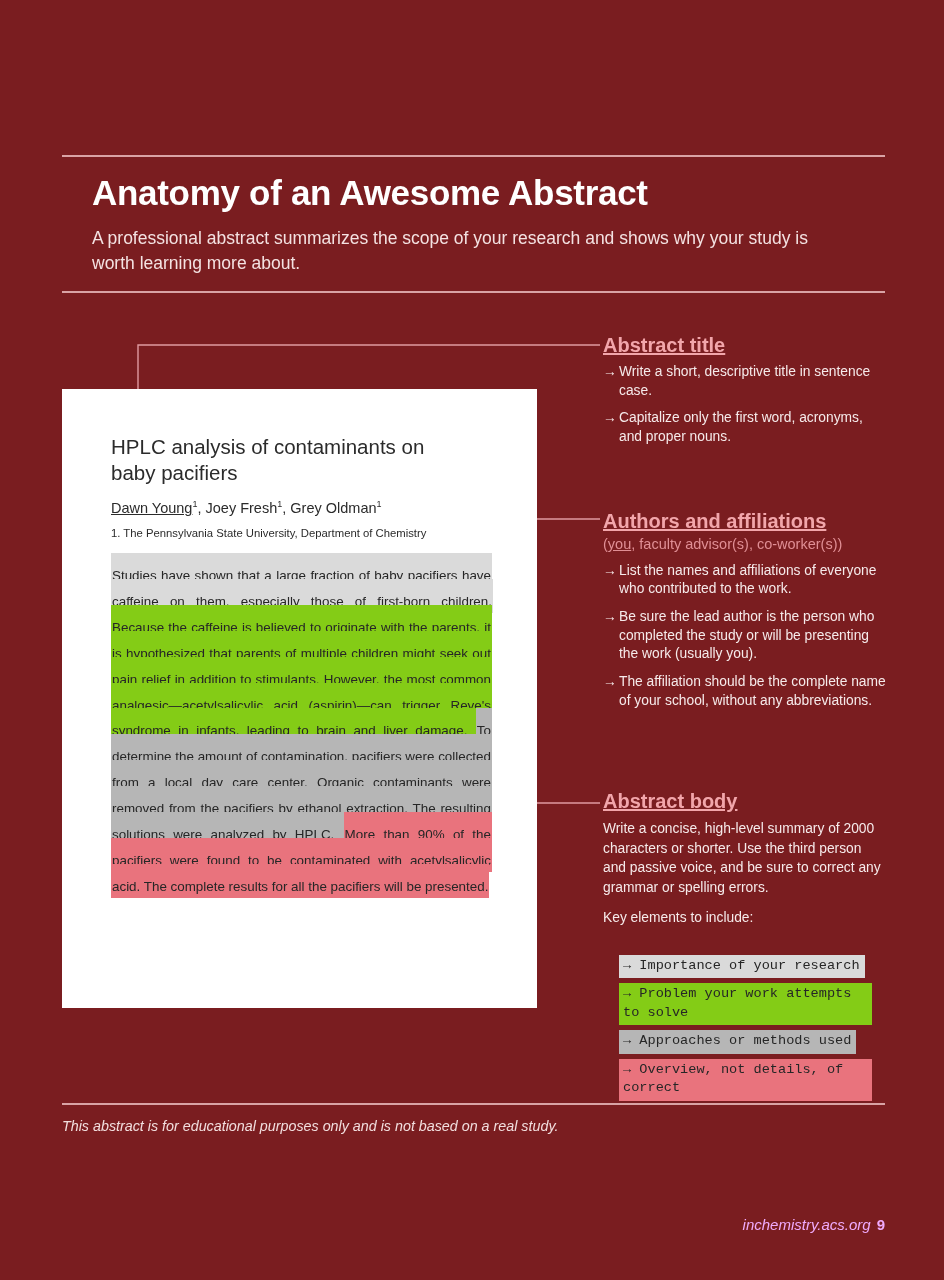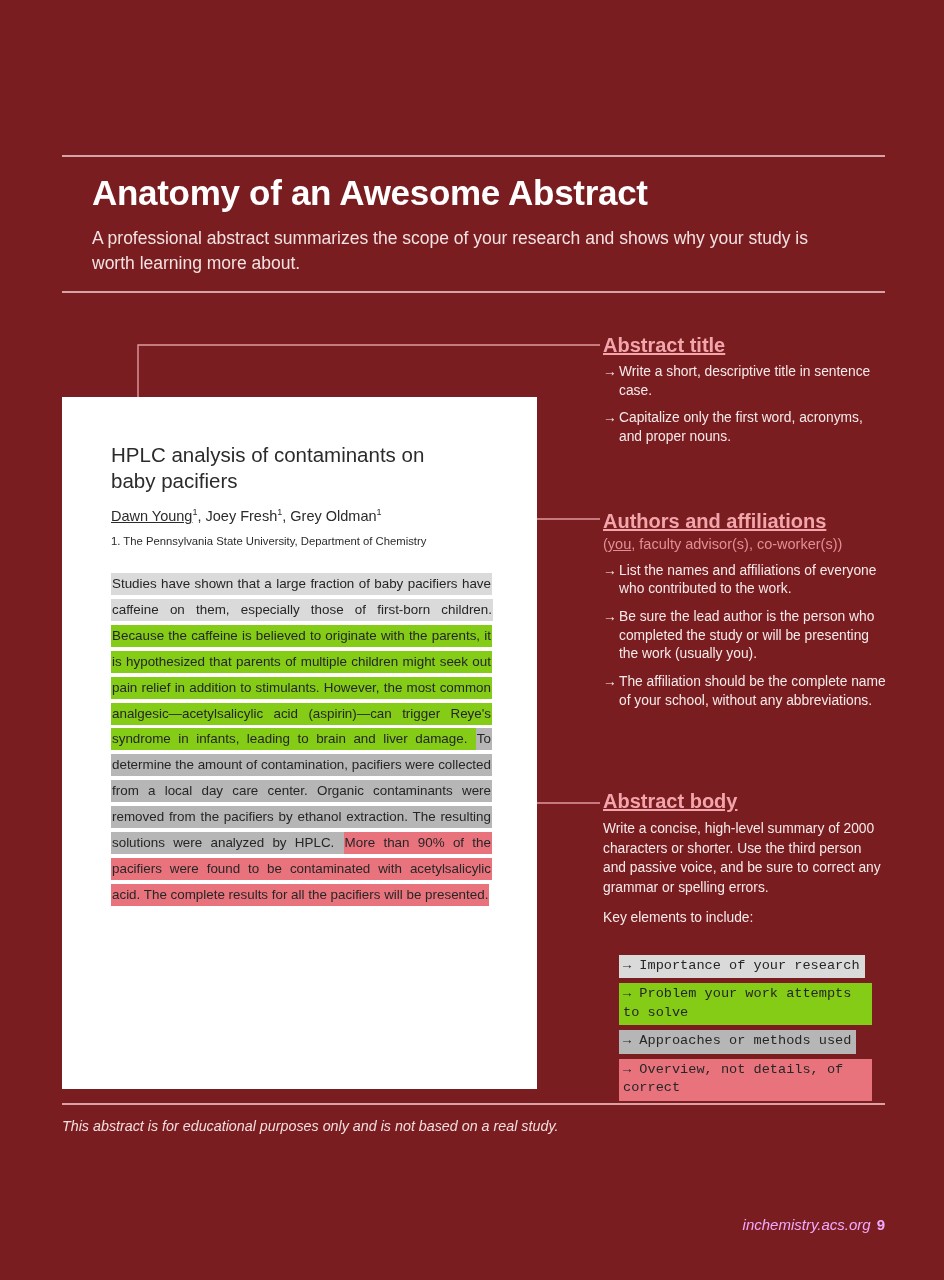--- a/index.html
+++ b/index.html
@@ -50,23 +50,23 @@
     margin: 0;
     color: #f4e2e2;
     max-width: 730px;
     font-weight: normal;
   }
 
   
   .abstract-card {
     position: absolute;
     left: 62px;
-    top: 397px;
+    top: 389px;
     width: 475px;
-    height: 692px;
+    height: 619px;
     background: #ffffff;
     color: #222222;
     box-sizing: border-box;
     padding: 45px 30px 0 49px;
   }
   .abs-title {
     font-size: 20.5px;
     line-height: 1.28;
     color: #2b2b2b;
     margin: 0 0 13px 0;
@@ -86,21 +86,21 @@
     margin: 0 0 24px 0;
   }
   .abs-body {
     font-size: 13.4px;
     line-height: 1.93;
     text-align: justify;
     color: #262626;
     max-width: 381px;
   }
   .abs-body .hl {
-    padding: 3px 1px 4px 1px;
+    padding: 15px 1px 4px 1px;
     box-decoration-break: clone;
     -webkit-box-decoration-break: clone;
   }
   .hl-gray-light { background: #dadada; }
   .hl-pink-light { background: #84cc16; }
   .hl-gray-mid   { background: #b6b6b6; }
   .hl-red        { background: #e9737d; }
 
   
   .annot {

